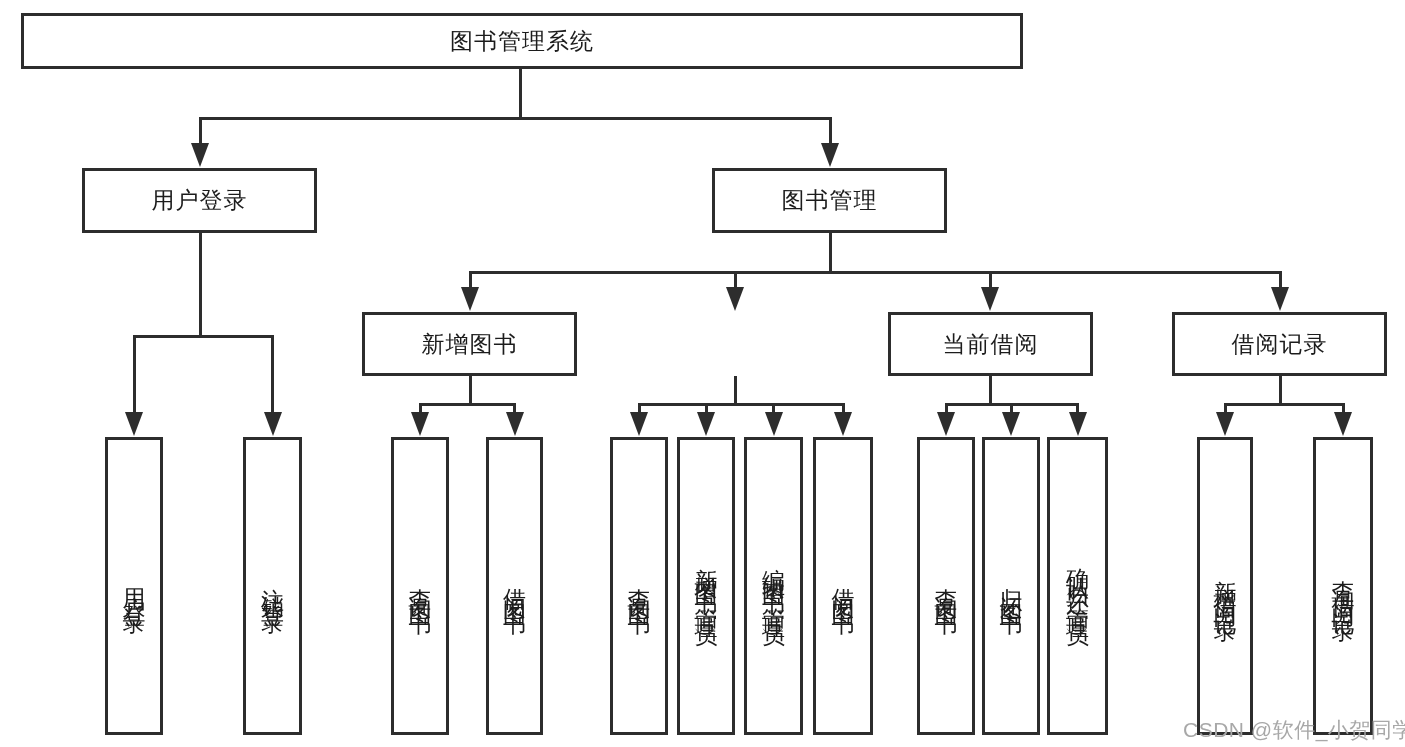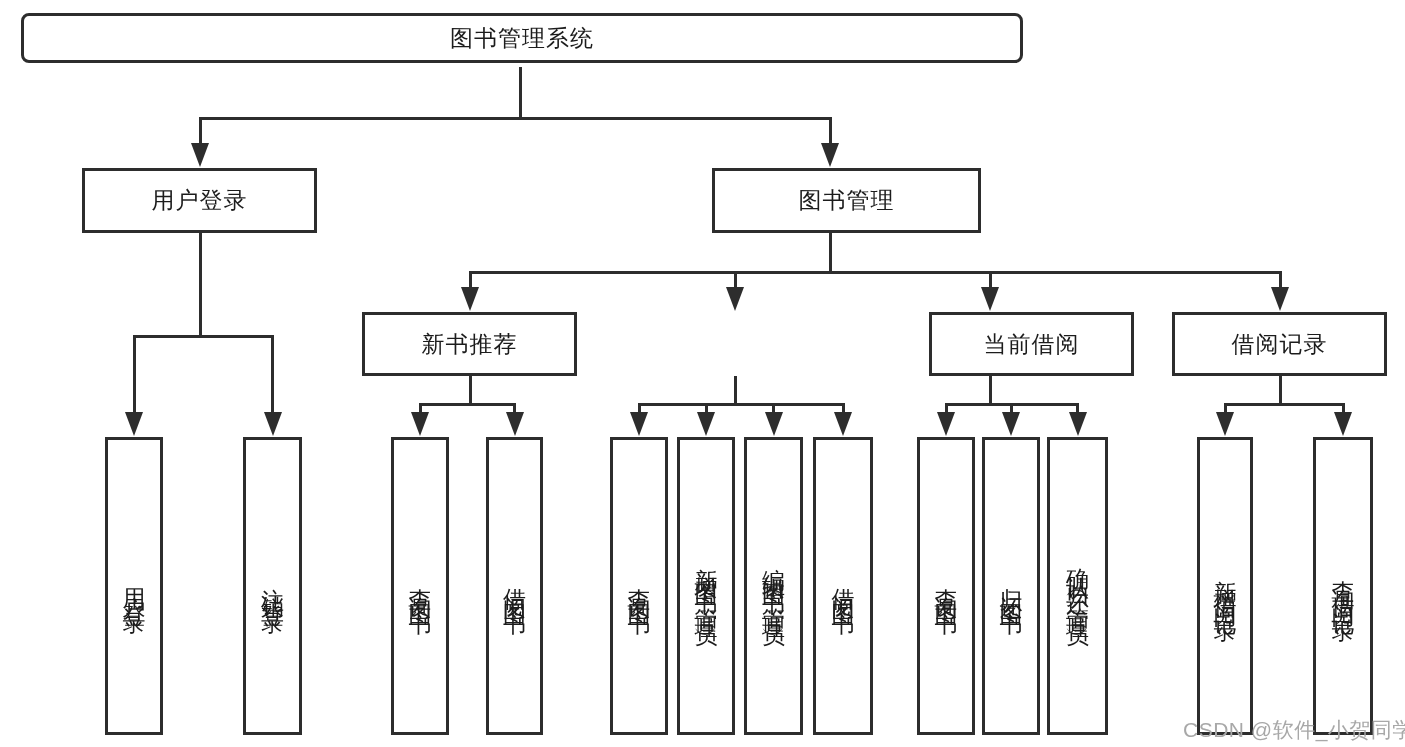--- a/index.html
+++ b/index.html
@@ -55,27 +55,27 @@
     position:absolute;left:1183px;top:716px;
     font-size:21px;color:var(--wm);letter-spacing:0.5px;
     white-space:nowrap;
   }
 </style>
 </head>
 <body>
 
 <div id="canvas">
 
-  <div class="node" style="left:21px;top:13px;width:1002px;height:50px;border-radius:8px;">图书管理系统</div>
+  <div class="node" style="left:21px;top:13px;width:1002px;height:56px;">图书管理系统</div>
 
   <div class="node" style="left:82px;top:168px;width:235px;height:65px;">用户登录</div>
-  <div class="node" style="left:712px;top:168px;width:269px;height:65px;">图书管理</div>
+  <div class="node" style="left:712px;top:168px;width:235px;height:65px;">图书管理</div>
 
-  <div class="node" style="left:362px;top:312px;width:215px;height:64px;">新书推荐</div>
-  <div class="node" style="left:888px;top:312px;width:205px;height:64px;margin-left:41px;">当前借阅</div>
+  <div class="node" style="left:362px;top:312px;width:215px;height:64px;">新增图书</div>
+  <div class="node" style="left:888px;top:312px;width:205px;height:64px;">当前借阅</div>
   <div class="node" style="left:1172px;top:312px;width:215px;height:64px;">借阅记录</div>
 
   <div class="vnode" style="left:105px;top:437px;width:58px;height:298px;">用户登录</div>
   <div class="vnode" style="left:243px;top:437px;width:59px;height:298px;">注销登录</div>
 
   <div class="vnode" style="left:391px;top:437px;width:58px;height:298px;">查询图书</div>
   <div class="vnode" style="left:486px;top:437px;width:57px;height:298px;">借阅图书</div>
 
   <div class="vnode" style="left:610px;top:437px;width:58px;height:298px;">查询图书</div>
   <div class="vnode" style="left:677px;top:437px;width:58px;height:298px;">新增图书（管理员）</div>

